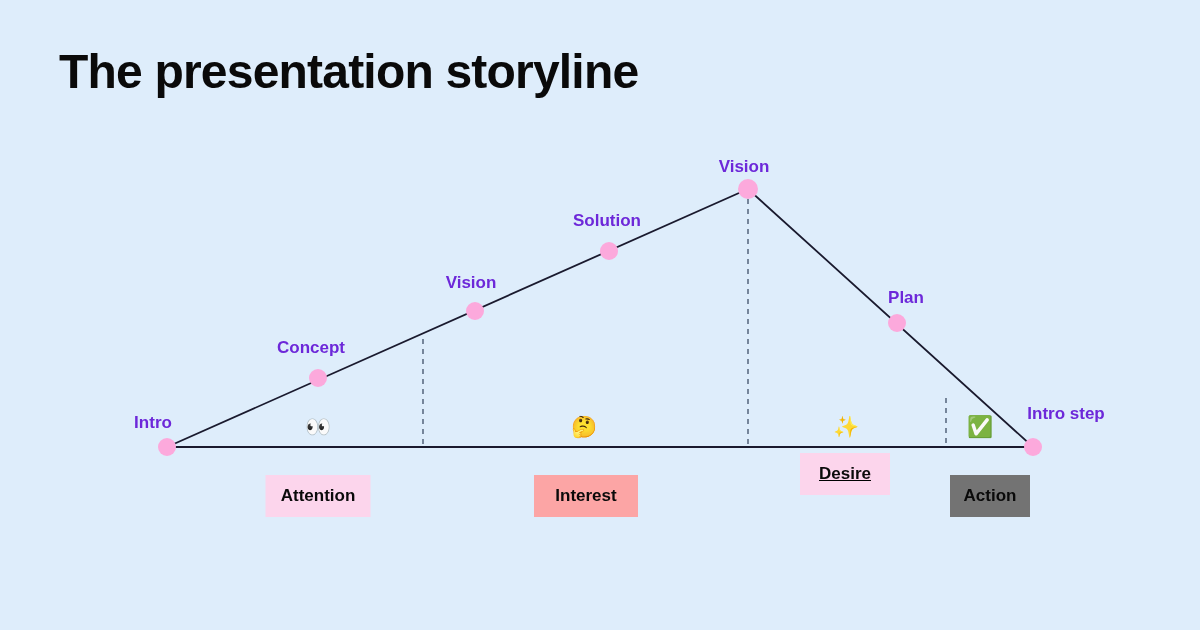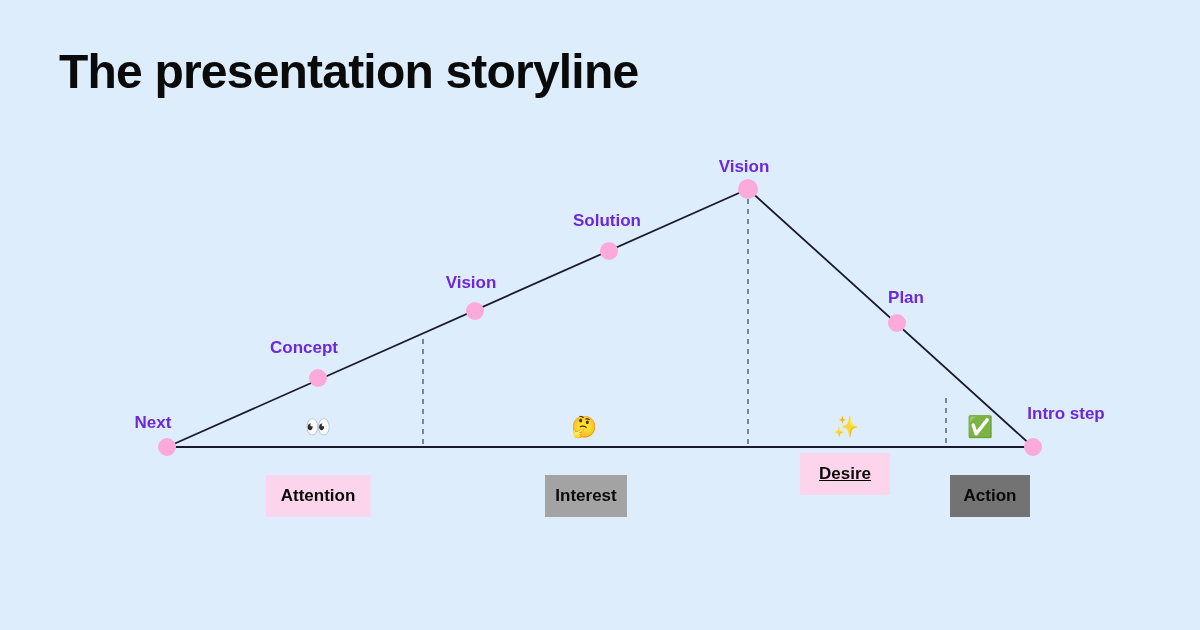--- a/index.html
+++ b/index.html
@@ -84,39 +84,39 @@
       <circle cx="318" cy="378" r="9" fill="#fca9dc"></circle>
       <circle cx="475" cy="311" r="9" fill="#fca9dc"></circle>
       <circle cx="609" cy="251" r="9" fill="#fca9dc"></circle>
       <circle cx="748" cy="189" r="10" fill="#fca9dc"></circle>
       <circle cx="897" cy="323" r="9" fill="#fca9dc"></circle>
       <circle cx="1033" cy="447" r="9" fill="#fca9dc"></circle>
     </g>
 </svg>
 
 <div id="node-labels">
-    <div class="node-label" style="left: 153px; top: 423px;">Next</div>
-    <div class="node-label" style="left: 304px; top: 348px;">Concept</div>
+    <div class="node-label" style="left: 153px; top: 423px;">Intro</div>
+    <div class="node-label" style="left: 311px; top: 348px;">Concept</div>
     <div class="node-label" style="left: 471px; top: 283px;">Vision</div>
     <div class="node-label" style="left: 607px; top: 221px;">Solution</div>
     <div class="node-label" style="left: 744px; top: 167px;">Vision</div>
     <div class="node-label" style="left: 906px; top: 298px;">Plan</div>
     <div class="node-label" style="left: 1066px; top: 414px;">Intro step</div>
   </div>
 <div id="stage-emojis">
     <div class="stage-emoji" style="left: 318px; top: 426px;">👀</div>
     <div class="stage-emoji" style="left: 584px; top: 426px;">🤔</div>
     <div class="stage-emoji" style="left: 846px; top: 426px;">✨</div>
     <div class="stage-emoji" style="left: 980px; top: 426px;">✅</div>
   </div>
 <div id="stage-boxes">
     <div class="stage-box" style="left: 318px; top: 475px; width: 105px; background: rgb(252, 213, 236);">
       <span class="stage-box-label">Attention</span>
     </div>
-    <div class="stage-box" style="left: 586px; top: 475px; width: 82px; background: #a3a3a3;">
+    <div class="stage-box" style="left: 586px; top: 475px; width: 104px; background: #fca5a5;">
       <span class="stage-box-label">Interest</span>
     </div>
     <div class="stage-box" style="left: 845px; top: 453px; width: 90px; background: rgb(252, 213, 236); text-decoration: underline;">
       <span class="stage-box-label">Desire</span>
     </div>
     <div class="stage-box" style="left: 990px; top: 475px; width: 80px; background: #737373;">
       <span class="stage-box-label">Action</span>
     </div>
   </div>
 

